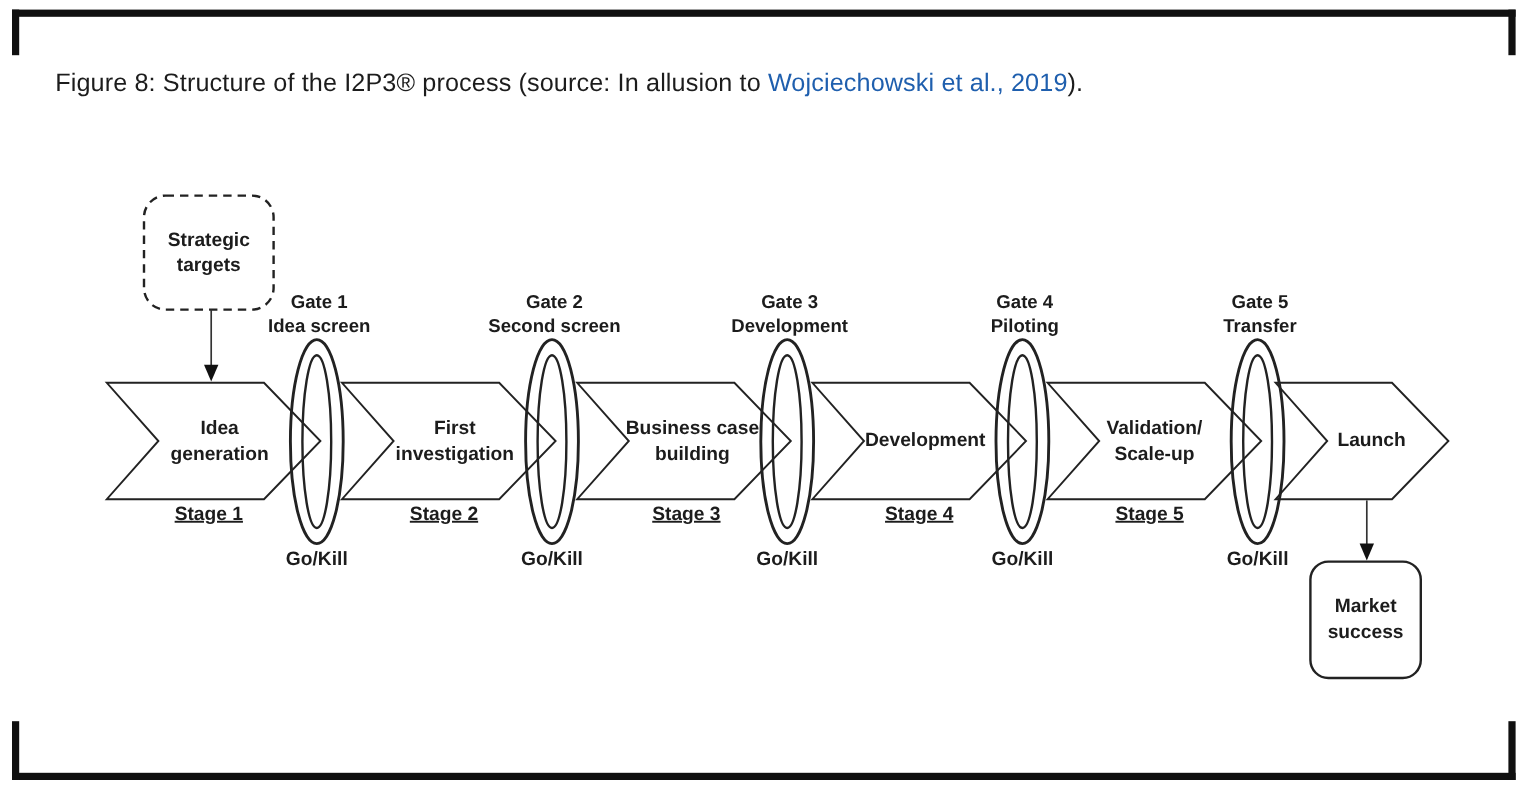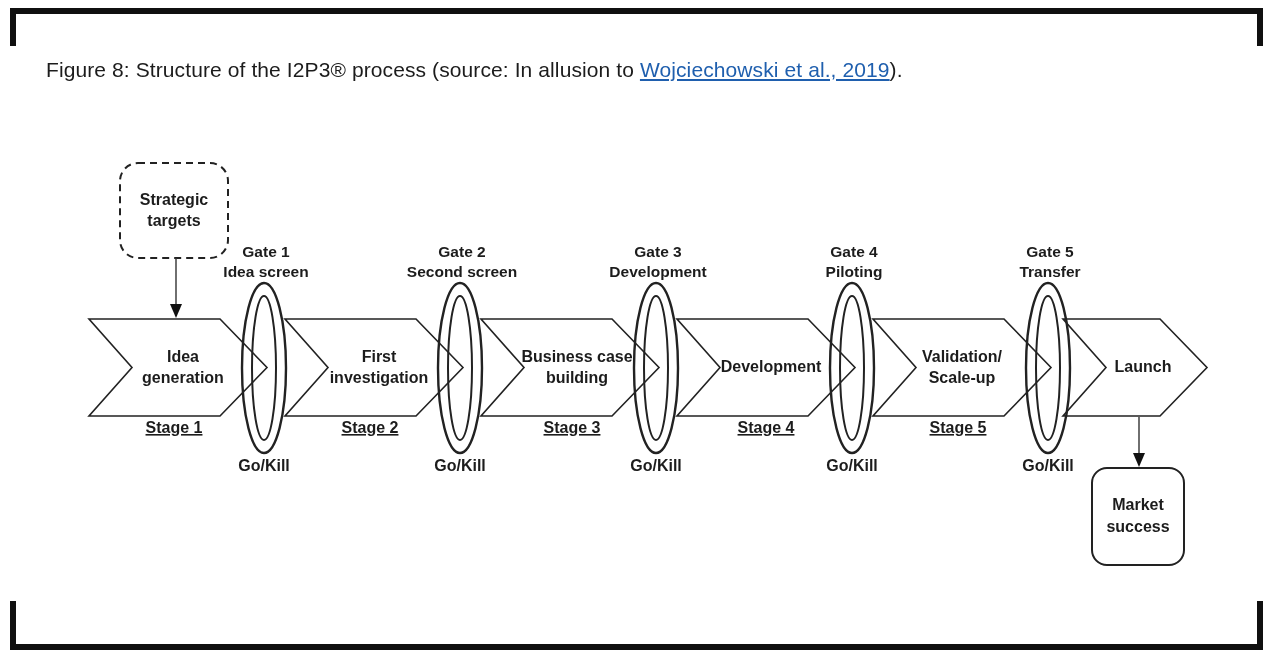--- a/index.html
+++ b/index.html
@@ -1,20 +1,20 @@
 <!DOCTYPE html>
 <html><head>
 <meta charset="utf-8">
 <style>
   html,body{margin:0;padding:0;background:#ffffff;}
   .page{position:relative;width:1280px;height:659px;background:#ffffff;overflow:hidden;
         font-family:"Liberation Sans",sans-serif;}
   .caption{position:absolute;left:46px;top:58px;font-size:21px;color:#1c1c1c;
            letter-spacing:0.1px;white-space:nowrap;font-weight:500;}
-  .caption .link{color:#1F5FAE;text-decoration:underline;cursor:pointer;}
+  .caption .link{color:#1F5FAE;cursor:pointer;}
   svg{position:absolute;left:0;top:0;}
   .frame{fill:#101010;}
   .chev{fill:#ffffff;stroke:#222222;stroke-width:1.6;}
   .ell-outer{fill:none;stroke:#222222;stroke-width:2.4;}
   .ell-inner{fill:none;stroke:#222222;stroke-width:2;}
   .dashedbox{fill:#ffffff;stroke:#222222;stroke-width:2;stroke-dasharray:7 5;}
   .solidbox{fill:#ffffff;stroke:#222222;stroke-width:2;}
   .conn{stroke:#333333;stroke-width:1.4;fill:none;}
   .arrowhead{fill:#111111;stroke:none;}
   text{font-family:"Liberation Sans",sans-serif;font-weight:bold;fill:#1c1c1c;

